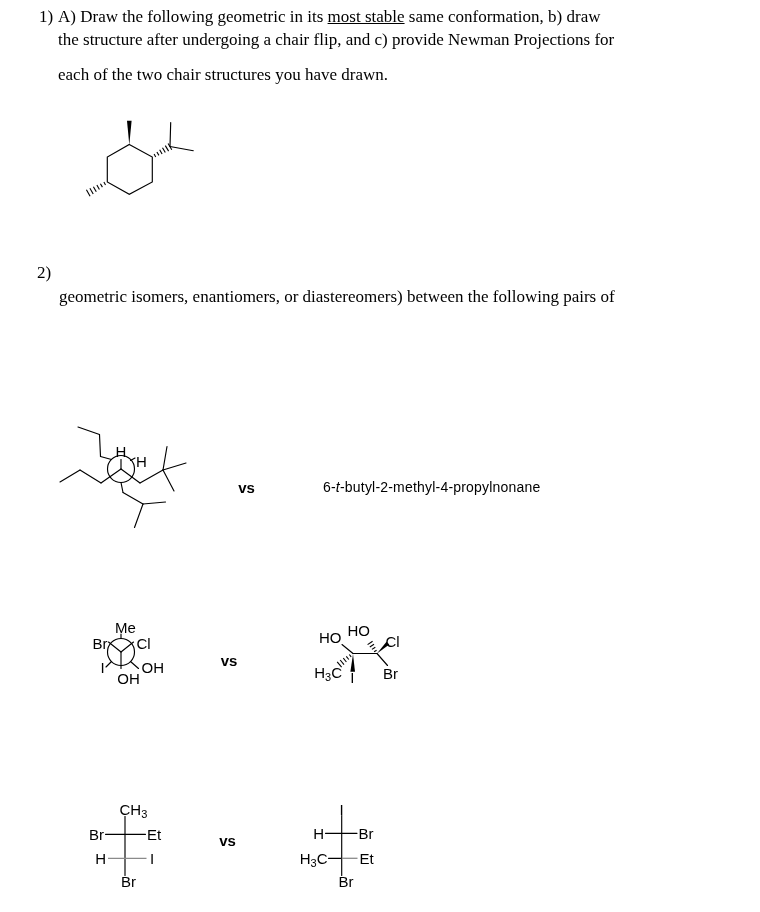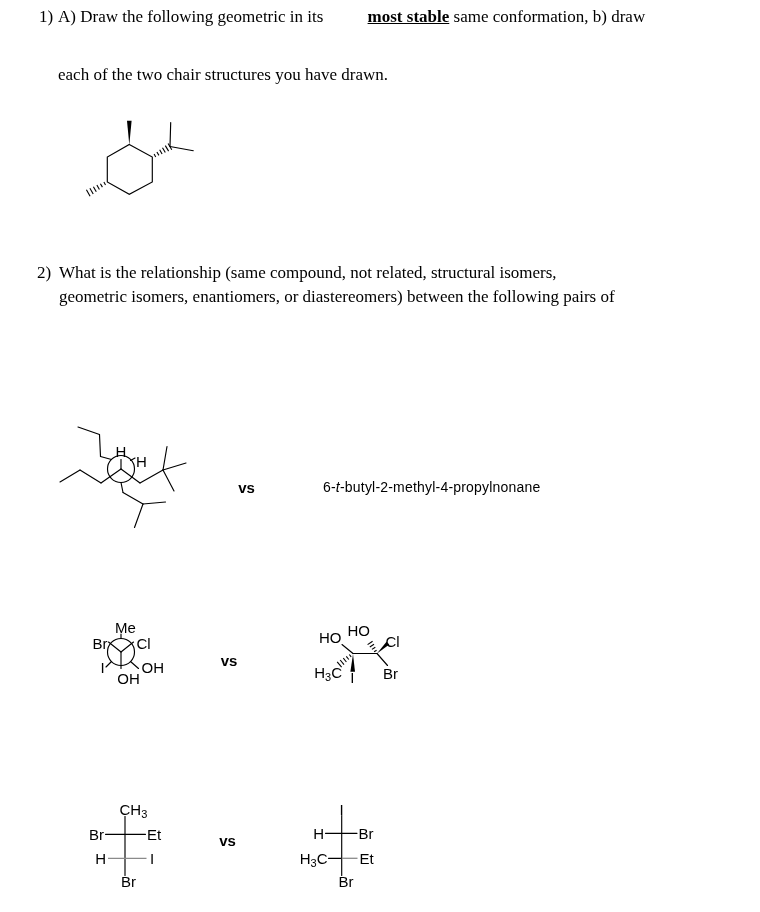--- a/index.html
+++ b/index.html
@@ -3,44 +3,44 @@
 <meta charset="utf-8">
 <style>
   html,body{margin:0;padding:0;}
   body{width:760px;height:912px;background:#ffffff;position:relative;overflow:hidden;}
   .page{position:absolute;left:0;top:0;width:760px;height:912px;background:#ffffff;}
   .qnum,.qline{
     position:absolute;color:#000;
     font:17px/22.4px "Liberation Serif","DejaVu Serif",serif;
     white-space:pre;
   }
-  .emph{font-weight:bold;text-decoration:underline;margin-left:40px;}
+  .emph{font-weight:normal;text-decoration:underline;}
   svg.structures{position:absolute;left:0;top:0;}
   .bond{stroke:#000000;stroke-width:1.15;fill:none;stroke-linecap:round;stroke-linejoin:round;}
   .hash{stroke:#000000;stroke-width:1.1;fill:none;stroke-linecap:butt;}
   .grayb{stroke:#8a8a8a;stroke-width:1.3;fill:none;stroke-linecap:butt;}
   .wedge{fill:#000000;stroke:none;}
   .ring{stroke:#000000;stroke-width:1.15;fill:none;}
   .lbl{font:15px "Liberation Sans","DejaVu Sans",sans-serif;fill:#000;}
   .sub{font-size:11px;}
   .vs{font:bold 15px "Liberation Sans","DejaVu Sans",sans-serif;fill:#000;}
   .cname{font:14px "Liberation Sans","DejaVu Sans",sans-serif;fill:#000;letter-spacing:0.2px;}
   .ital{font-style:italic;}
 </style>
 </head>
 <body>
 
 <div class="page">
 
   <div class="qnum" style="left:39px;top:6px">1)</div>
   <div class="qline" style="left:58px;top:6px"><span>A) Draw the following geometric in its </span><span class="emph">most stable</span><span> same conformation, b) draw</span></div>
+  <div class="qline" style="left:58px;top:29px">the structure after undergoing a chair flip, and c) provide Newman Projections for</div>
   <div class="qline" style="left:58px;top:64px">each of the two chair structures you have drawn.</div>
 
   <div class="qnum" style="left:37px;top:262px">2)</div>
-  <div class="qline" style="left:59px;top:262px">What is the relationship (same compound, not related, structural isomers,</div>
   <div class="qline" style="left:59px;top:286px">geometric isomers, enantiomers, or diastereomers) between the following pairs of</div>
 
   <svg class="structures" width="760" height="912" viewBox="0 0 760 912">
 
     <g>
       <polygon class="ring" points="129.3,144.5 152.3,157 152.3,182 129.3,194.3 107.3,182 107.3,157"></polygon>
       <polygon class="wedge" points="129.3,144.9 127,120.7 131.6,120.7"></polygon>
       <g class="hash">
         <line x1="155.7" y1="156.9" x2="154.1" y2="154.1"></line>
         <line x1="158.9" y1="155.4" x2="156.9" y2="152.0"></line>

